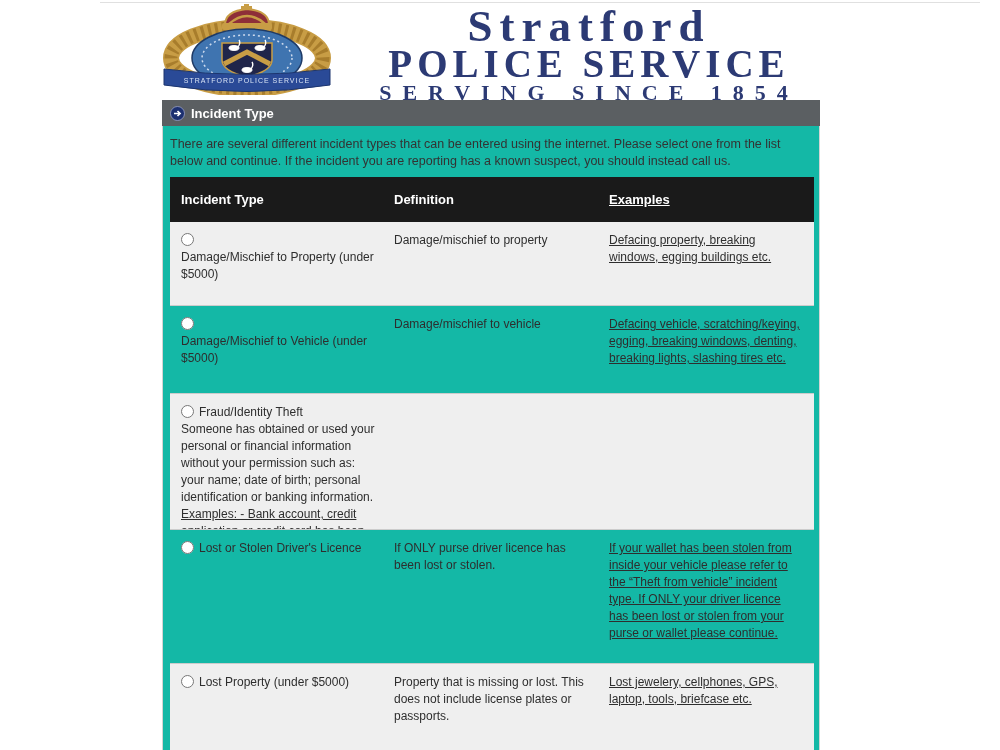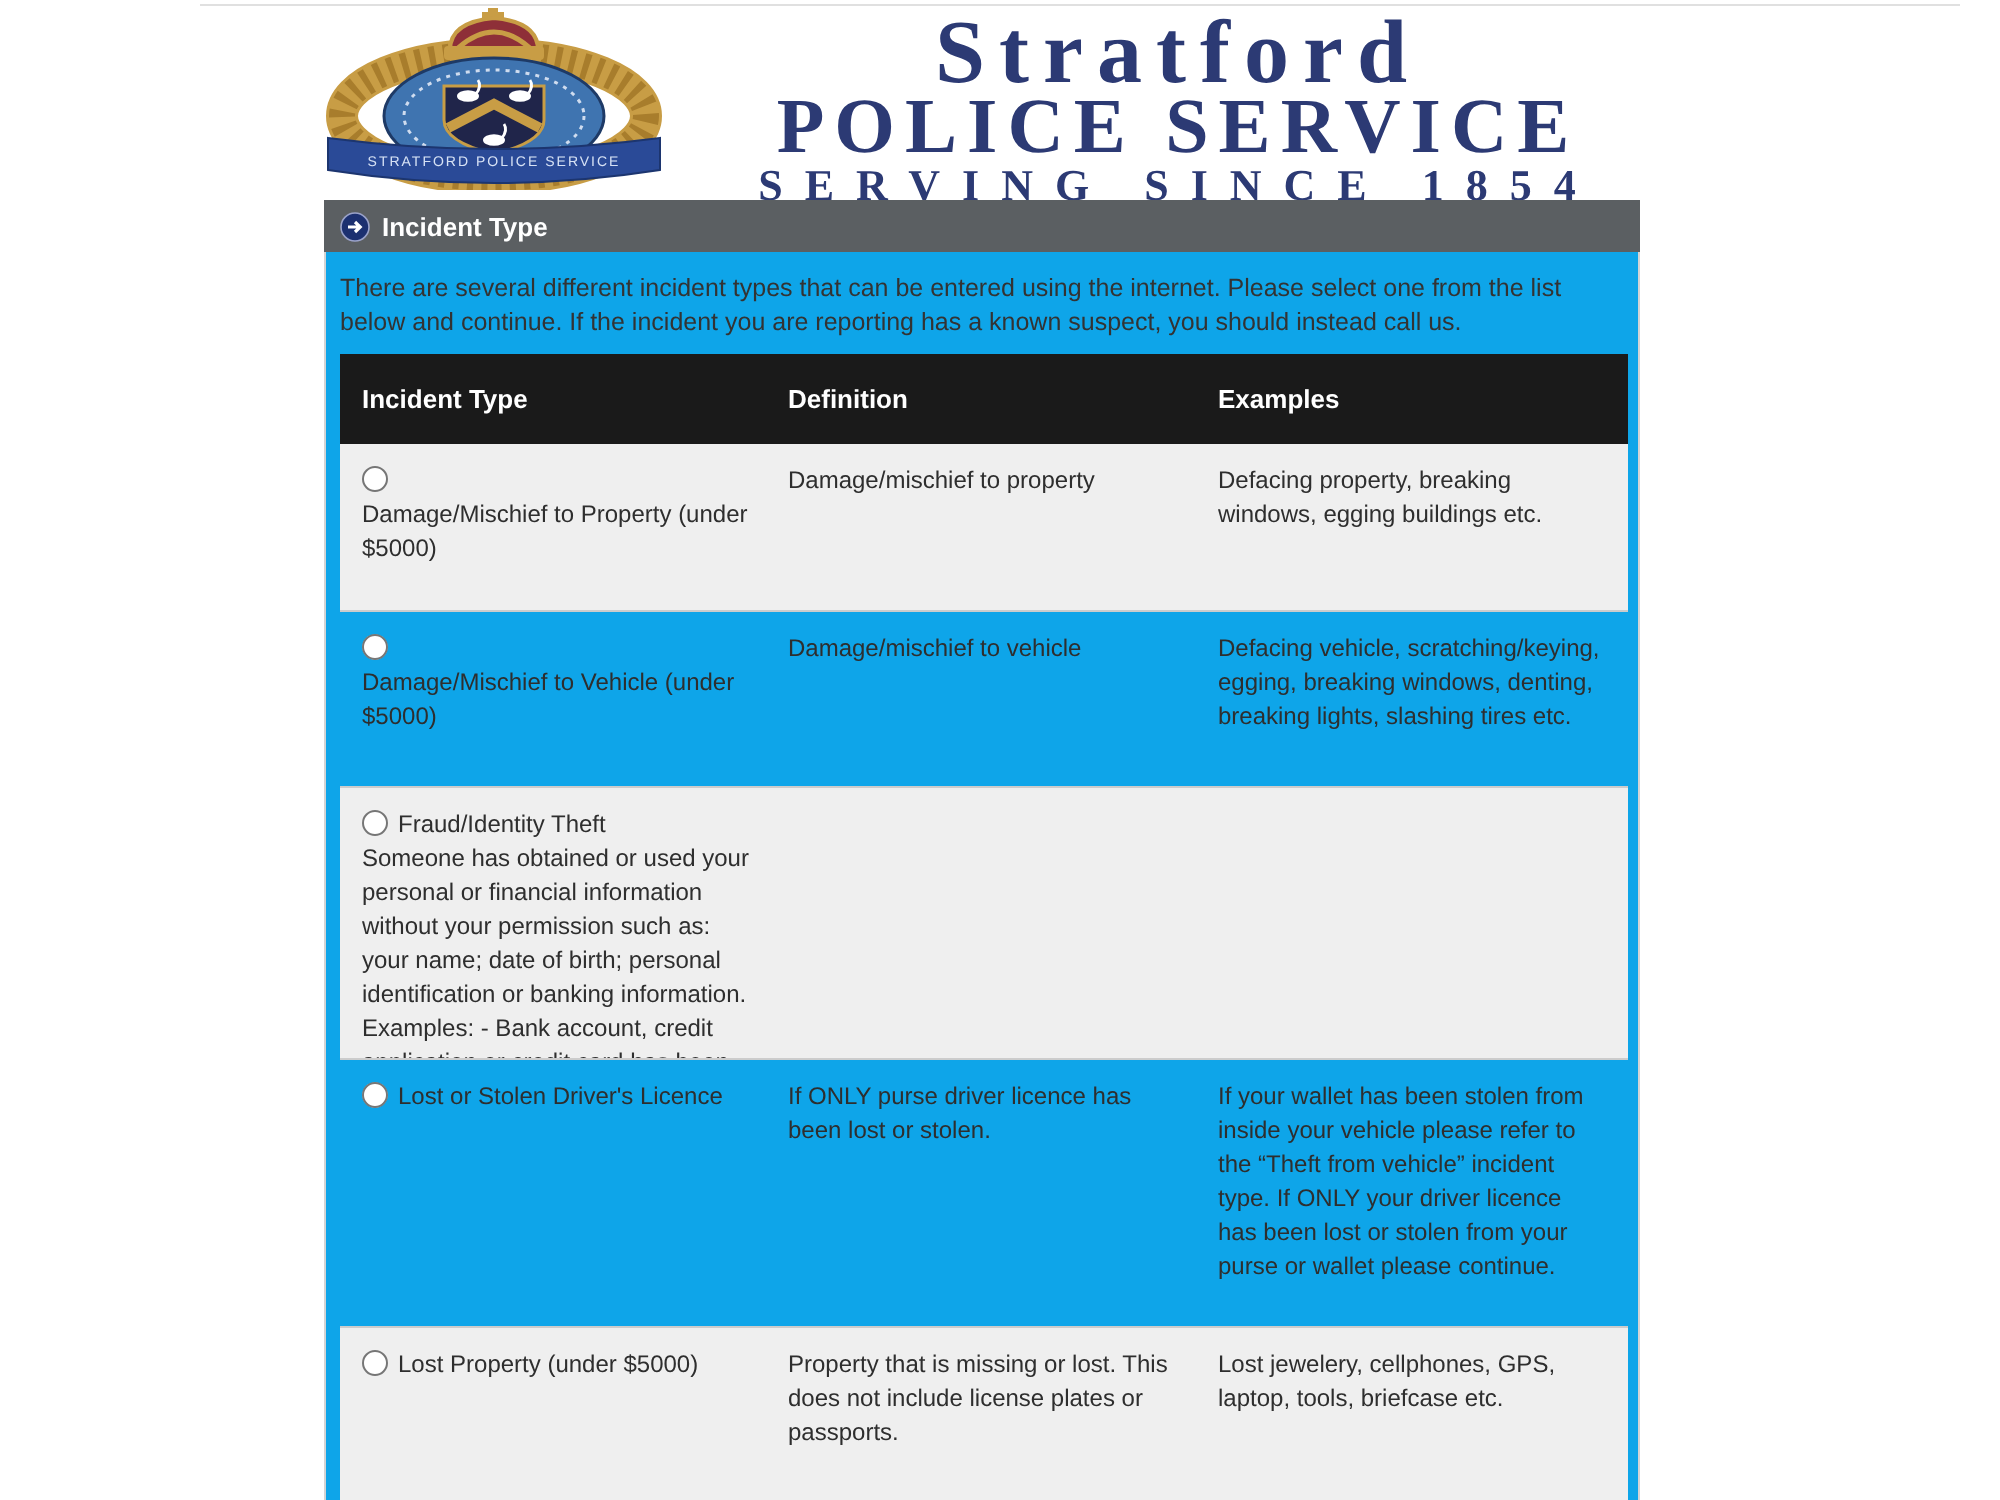--- a/index.html
+++ b/index.html
@@ -17,39 +17,39 @@
   .wm-tagline { font-size:22px; line-height:18px; letter-spacing:11px; margin-top:2px; font-weight:bold; }
 
   
   .section-bar { position:absolute; left:162px; top:100px; width:658px; height:26px;
     background:#5b5f62; display:flex; align-items:center; padding-left:8px; }
   .bar-icon { width:15px; height:15px; margin-right:6px; flex:0 0 auto; }
   .bar-label { color:#ffffff; font-size:13px; font-weight:bold; }
 
   
   .panel { position:absolute; left:162px; top:126px; width:658px; height:624px;
-    background:#0ea5e9; border-left:1px solid #d4d4d4; border-right:1px solid #d4d4d4;
+    background:#14b8a6; border-left:1px solid #d4d4d4; border-right:1px solid #d4d4d4;
     overflow:hidden; }
   .intro { margin:10px 7px 0 7px; font-size:12.5px; line-height:17px; color:#333333; }
 
   
   .itable { margin:7px 6px 0 7px; width:644px; font-size:12px; line-height:17px; color:#2e2e2e; }
   .thead { display:flex; background:#1a1a1a; color:#ffffff; height:45px; align-items:center;
     font-size:13px; font-weight:bold; }
   .trow { display:flex; align-items:flex-start; padding-top:10px; border-bottom:1px solid #cccccc;
     overflow:hidden; }
   .trow.alt { background:#efefef; }
   .trow.r1 { height:84px; }
   .trow.r2 { height:88px; }
   .trow.r3 { height:136px;flex-direction:column; }
   .trow.r4 { height:134px; }
   .trow.r5 { height:86px; border-bottom:none; }
   .c1 { width:213px; padding-left:11px; padding-right:4px; }
   .c2 { width:215px; padding-left:11px; padding-right:10px; }
-  .c3 { width:216px; padding-left:11px; padding-right:12px; }
+  .c3 { width:216px; padding-left:11px; padding-right:12px;text-decoration:underline; }
   .thead .c1, .thead .c2, .thead .c3 { padding-top:0; }
   .radio { width:13px; height:13px; margin:1px 5px 0 0; vertical-align:-2px; accent-color:#555; }
   .row-label { display:inline-block; max-width:100%; vertical-align:top; }
 </style>
 </head>
 <body>
 
 <div class="top-rule"></div>
 
 <div class="banner">

